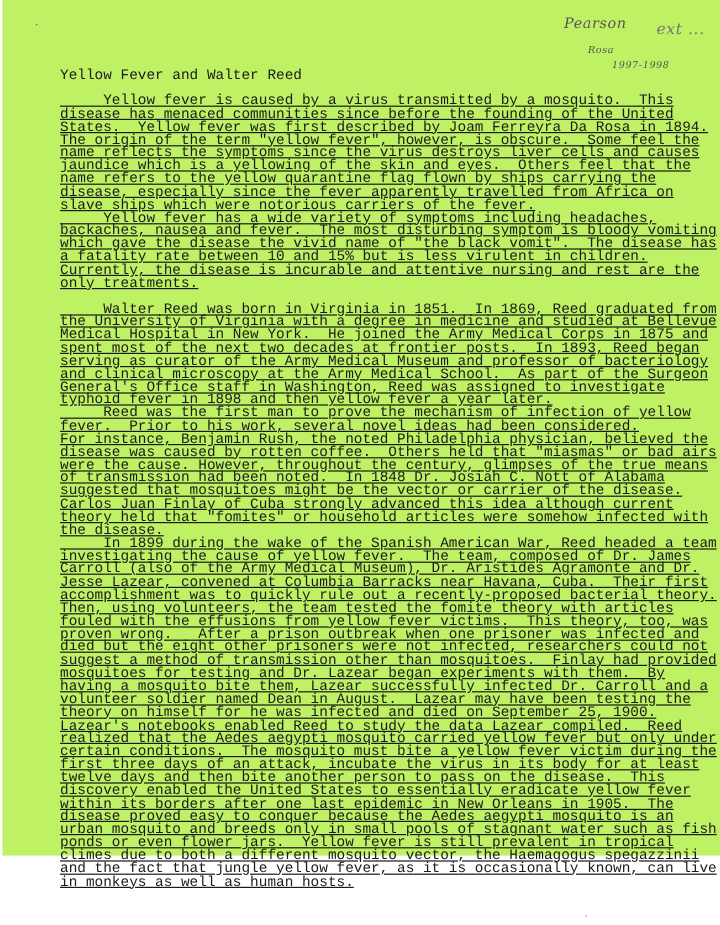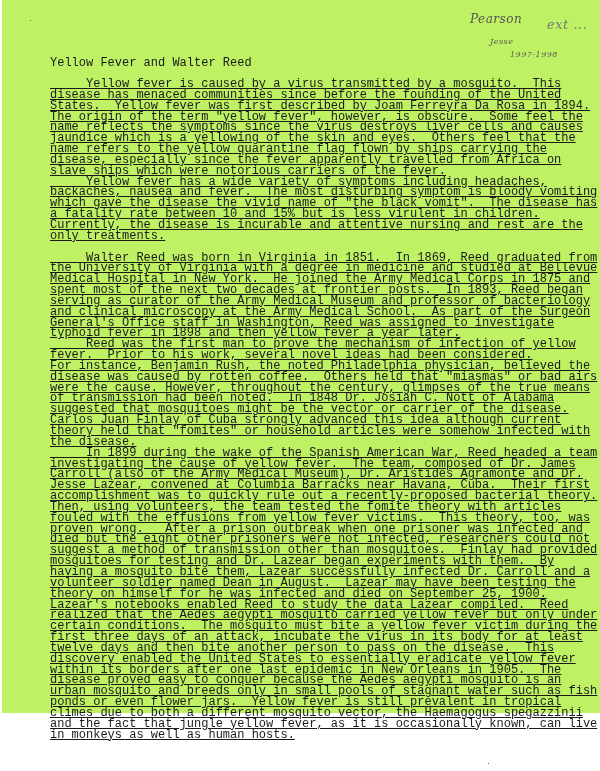--- a/index.html
+++ b/index.html
@@ -17,21 +17,21 @@
   .note3 { left: 508px; top: 50px; font-size: 8px; }
   .speck { position: absolute; width: 1px; height: 1px; background: #666; }
 </style>
 </head>
 <body>
 
 <div class="page">
 
   <div class="note note1">Pearson</div>
   <div class="note note1b">ext ...</div>
-  <div class="note note2">Jesse</div>
+  <div class="note note2">Rosa</div>
   <div class="note note3">1997-1998</div>
 
   <div class="mono title">Yellow Fever and Walter Reed</div>
 
   <div class="mono body" id="doc-body"><span class="line">     Yellow fever is caused by a virus transmitted by a mosquito.  This</span><span class="line">disease has menaced communities since before the founding of the United</span><span class="line">States.  Yellow fever was first described by Joam Ferreyra Da Rosa in 1894.</span><span class="line">The origin of the term "yellow fever", however, is obscure.  Some feel the</span><span class="line">name reflects the symptoms since the virus destroys liver cells and causes</span><span class="line">jaundice which is a yellowing of the skin and eyes.  Others feel that the</span><span class="line">name refers to the yellow quarantine flag flown by ships carrying the</span><span class="line">disease, especially since the fever apparently travelled from Africa on</span><span class="line">slave ships which were notorious carriers of the fever.</span><span class="line">     Yellow fever has a wide variety of symptoms including headaches,</span><span class="line">backaches, nausea and fever.  The most disturbing symptom is bloody vomiting</span><span class="line">which gave the disease the vivid name of "the black vomit".  The disease has</span><span class="line">a fatality rate between 10 and 15% but is less virulent in children.</span><span class="line">Currently, the disease is incurable and attentive nursing and rest are the</span><span class="line">only treatments.</span><span class="blank"></span><span class="line">     Walter Reed was born in Virginia in 1851.  In 1869, Reed graduated from</span><span class="line">the University of Virginia with a degree in medicine and studied at Bellevue</span><span class="line">Medical Hospital in New York.  He joined the Army Medical Corps in 1875 and</span><span class="line">spent most of the next two decades at frontier posts.  In 1893, Reed began</span><span class="line">serving as curator of the Army Medical Museum and professor of bacteriology</span><span class="line">and clinical microscopy at the Army Medical School.  As part of the Surgeon</span><span class="line">General's Office staff in Washington, Reed was assigned to investigate</span><span class="line">typhoid fever in 1898 and then yellow fever a year later.</span><span class="line">     Reed was the first man to prove the mechanism of infection of yellow</span><span class="line">fever.  Prior to his work, several novel ideas had been considered.</span><span class="line">For instance, Benjamin Rush, the noted Philadelphia physician, believed the</span><span class="line">disease was caused by rotten coffee.  Others held that "miasmas" or bad airs</span><span class="line">were the cause. However, throughout the century, glimpses of the true means</span><span class="line">of transmission had been noted.  In 1848 Dr. Josiah C. Nott of Alabama</span><span class="line">suggested that mosquitoes might be the vector or carrier of the disease.</span><span class="line">Carlos Juan Finlay of Cuba strongly advanced this idea although current</span><span class="line">theory held that "fomites" or household articles were somehow infected with</span><span class="line">the disease.</span><span class="line">     In 1899 during the wake of the Spanish American War, Reed headed a team</span><span class="line">investigating the cause of yellow fever.  The team, composed of Dr. James</span><span class="line">Carroll (also of the Army Medical Museum), Dr. Aristides Agramonte and Dr.</span><span class="line">Jesse Lazear, convened at Columbia Barracks near Havana, Cuba.  Their first</span><span class="line">accomplishment was to quickly rule out a recently-proposed bacterial theory.</span><span class="line">Then, using volunteers, the team tested the fomite theory with articles</span><span class="line">fouled with the effusions from yellow fever victims.  This theory, too, was</span><span class="line">proven wrong.   After a prison outbreak when one prisoner was infected and</span><span class="line">died but the eight other prisoners were not infected, researchers could not</span><span class="line">suggest a method of transmission other than mosquitoes.  Finlay had provided</span><span class="line">mosquitoes for testing and Dr. Lazear began experiments with them.  By</span><span class="line">having a mosquito bite them, Lazear successfully infected Dr. Carroll and a</span><span class="line">volunteer soldier named Dean in August.  Lazear may have been testing the</span><span class="line">theory on himself for he was infected and died on September 25, 1900.</span><span class="line">Lazear's notebooks enabled Reed to study the data Lazear compiled.  Reed</span><span class="line">realized that the Aedes aegypti mosquito carried yellow fever but only under</span><span class="line">certain conditions.  The mosquito must bite a yellow fever victim during the</span><span class="line">first three days of an attack, incubate the virus in its body for at least</span><span class="line">twelve days and then bite another person to pass on the disease.  This</span><span class="line">discovery enabled the United States to essentially eradicate yellow fever</span><span class="line">within its borders after one last epidemic in New Orleans in 1905.  The</span><span class="line">disease proved easy to conquer because the Aedes aegypti mosquito is an</span><span class="line">urban mosquito and breeds only in small pools of stagnant water such as fish</span><span class="line">ponds or even flower jars.  Yellow fever is still prevalent in tropical</span><span class="line">climes due to both a different mosquito vector, the Haemagogus spegazzinii</span><span class="line">and the fact that jungle yellow fever, as it is occasionally known, can live</span><span class="line">in monkeys as well as human hosts.</span></div>
 
   <div class="speck" style="left:28px;top:20px;"></div>
   <div class="speck" style="left:512px;top:185px;"></div>
   <div class="speck" style="left:514px;top:450px;"></div>
   <div class="speck" style="left:523px;top:712px;"></div>

